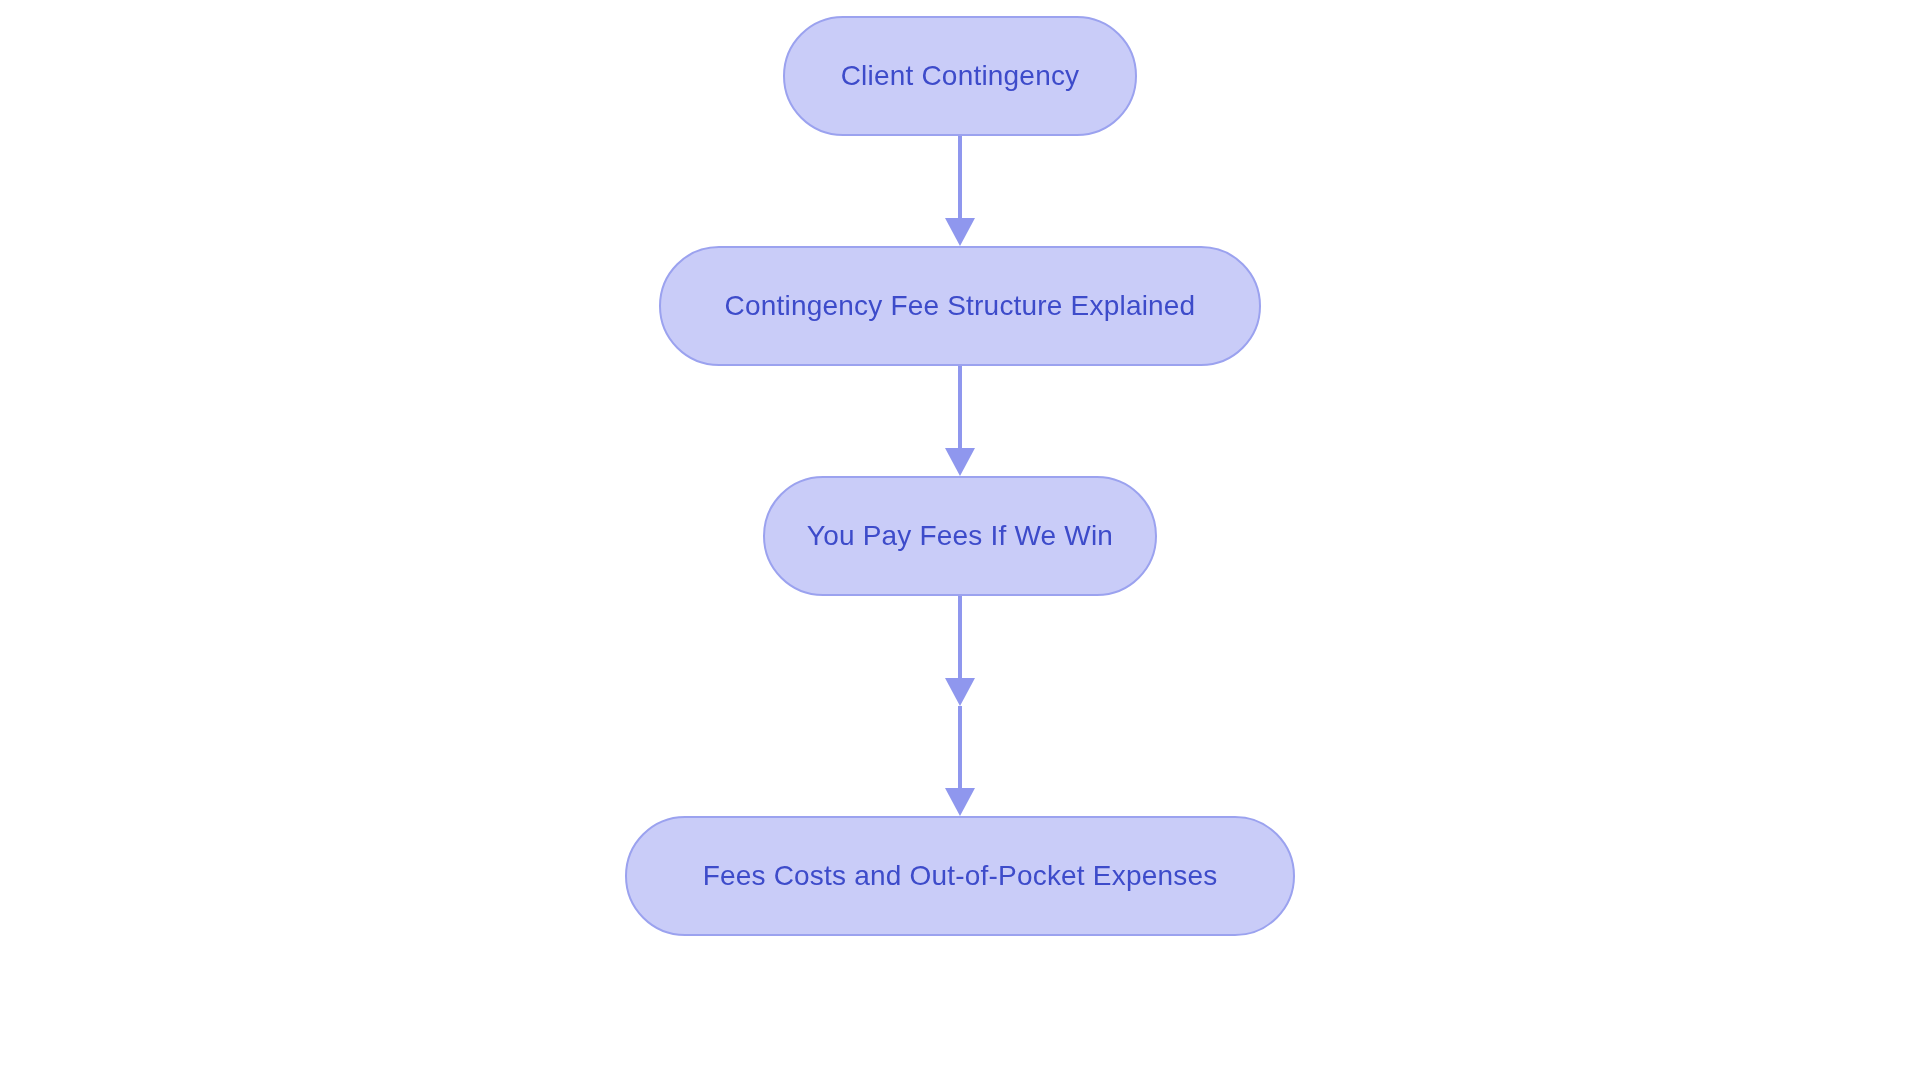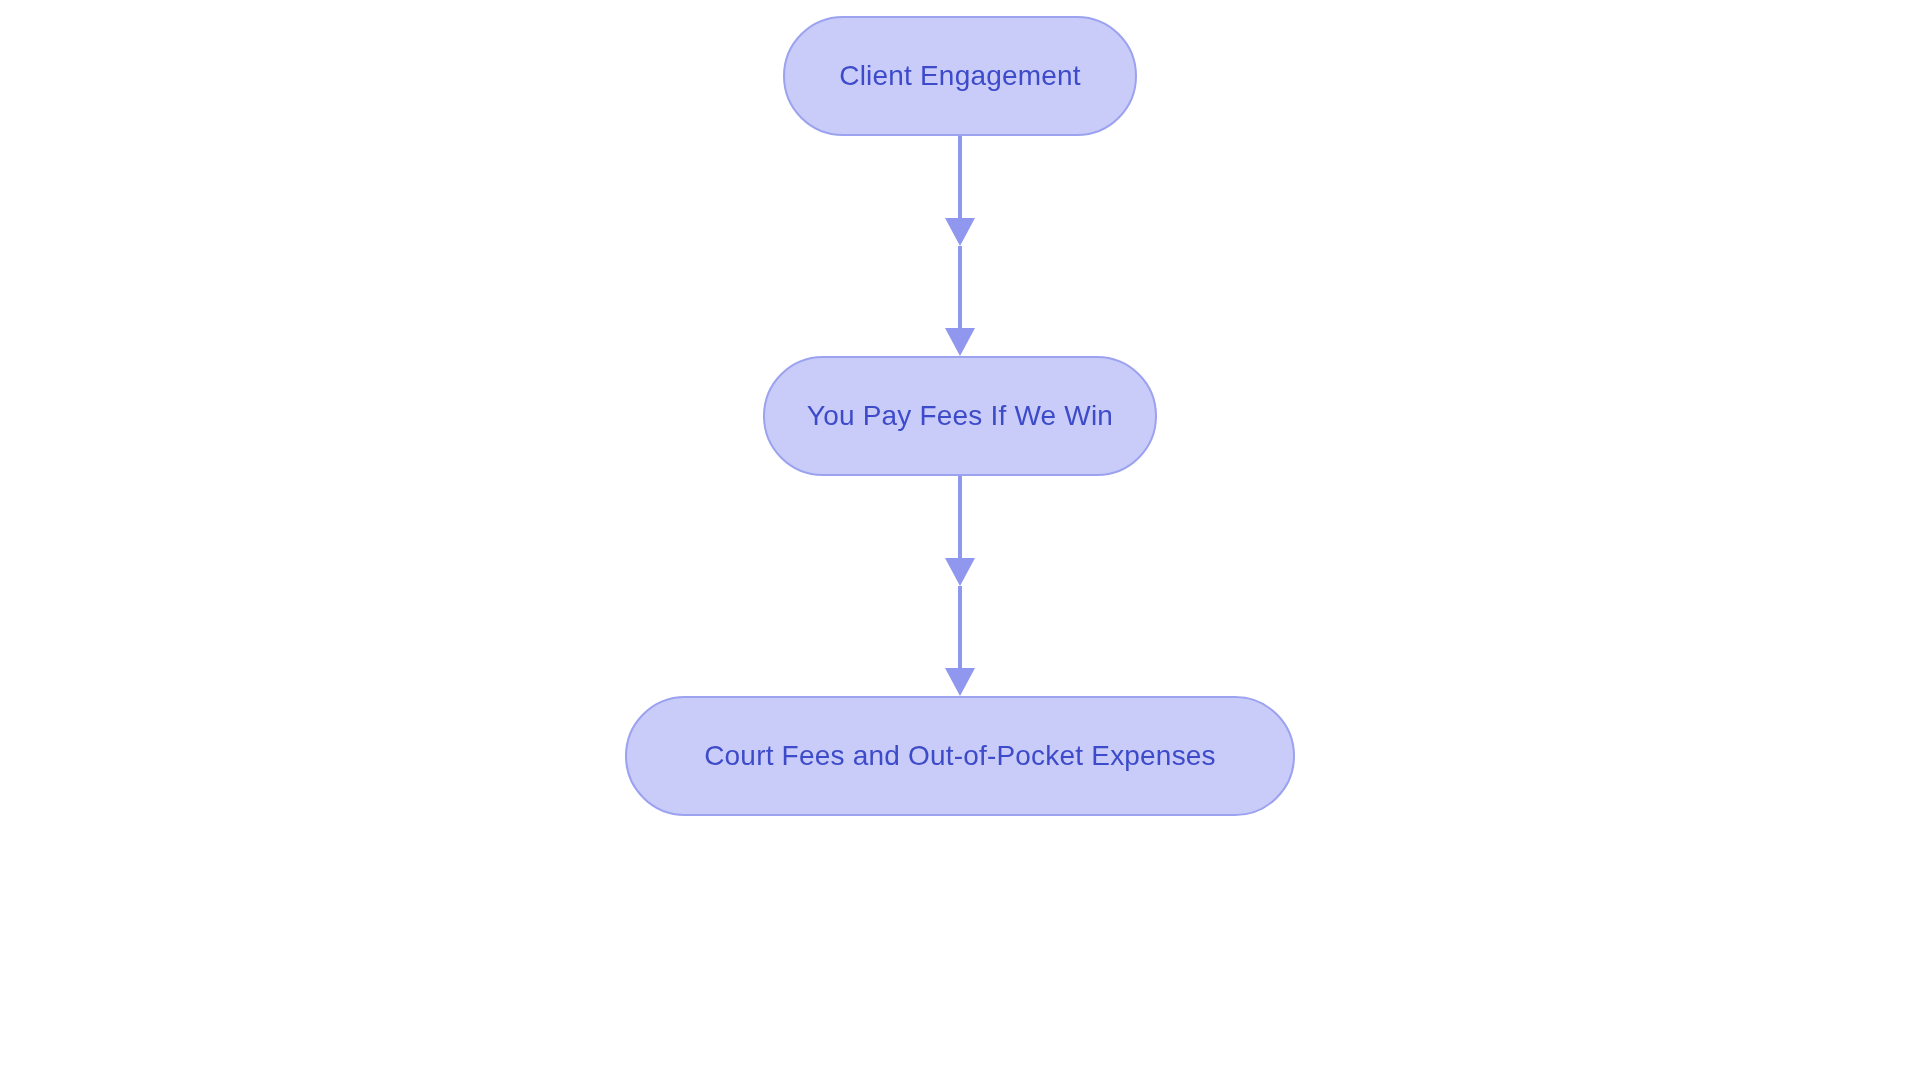--- a/index.html
+++ b/index.html
@@ -57,28 +57,31 @@
     border-top: 28px solid var(--arrow-color, #8f97ee);
   }
 </style>
 </head>
 <body>
 
 <div class="canvas">
   <div class="flow">
 
     <div class="node" style="width:354px">
-      <span>Client Engagement</span>
+      <span>Client Contingency</span>
     </div>
 
     <div class="arrow">
       <div class="shaft"></div>
       <div class="head"></div>
     </div>
 
+    <div class="node" style="width:602px">
+      <span>Contingency Fee Structure Explained</span>
+    </div>
 
     <div class="arrow">
       <div class="shaft"></div>
       <div class="head"></div>
     </div>
 
     <div class="node" style="width:394px">
       <span>You Pay Fees If We Win</span>
     </div>
 
@@ -87,17 +90,17 @@
       <div class="head"></div>
     </div>
 
 
     <div class="arrow">
       <div class="shaft"></div>
       <div class="head"></div>
     </div>
 
     <div class="node" style="width:670px">
-      <span>Court Fees and Out-of-Pocket Expenses</span>
+      <span>Fees Costs and Out-of-Pocket Expenses</span>
     </div>
 
   </div>
 </div>
 
 </body></html>

